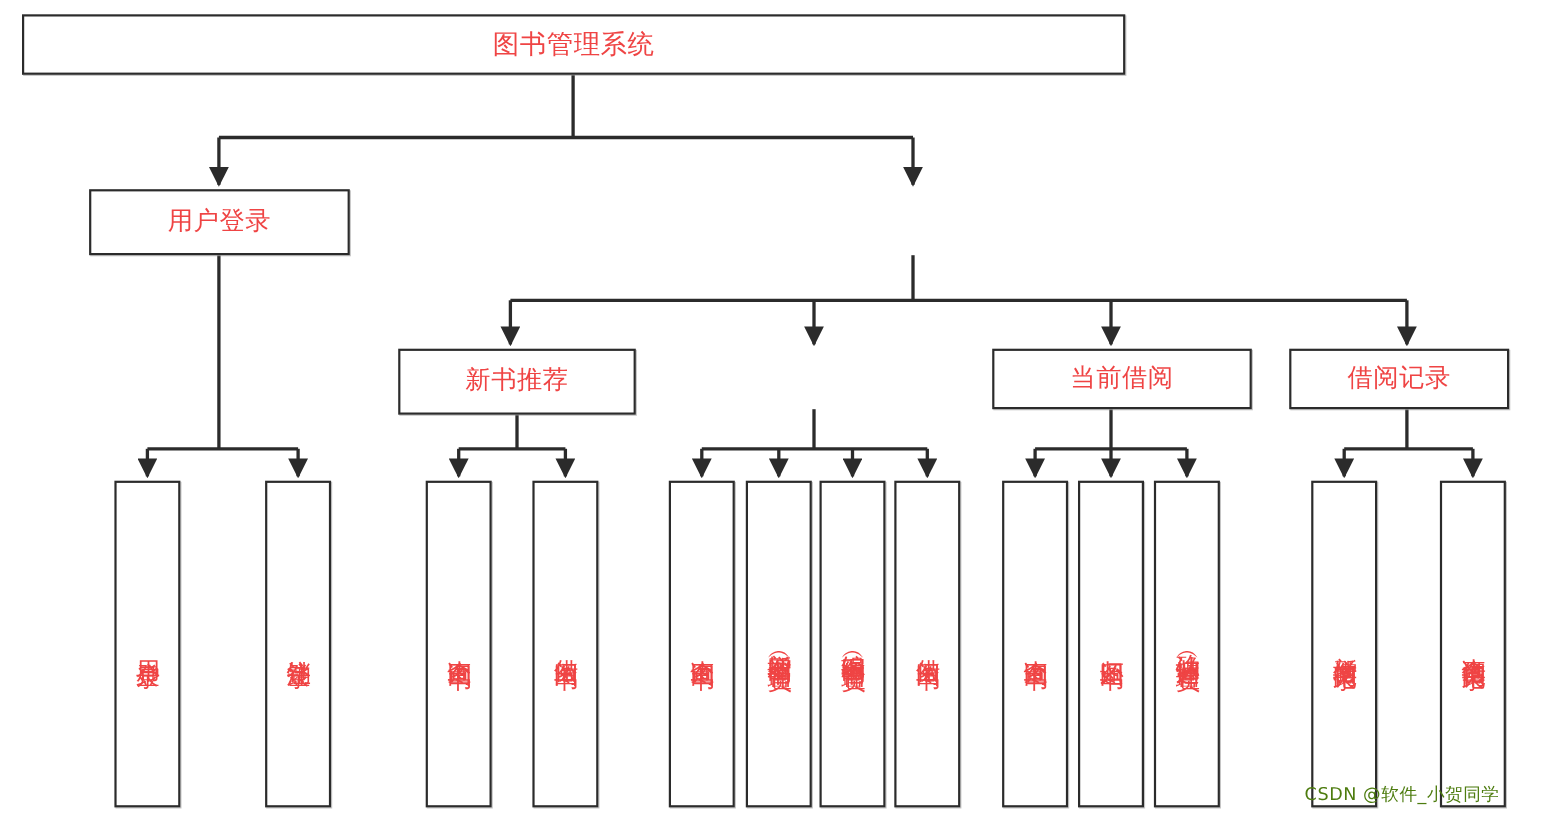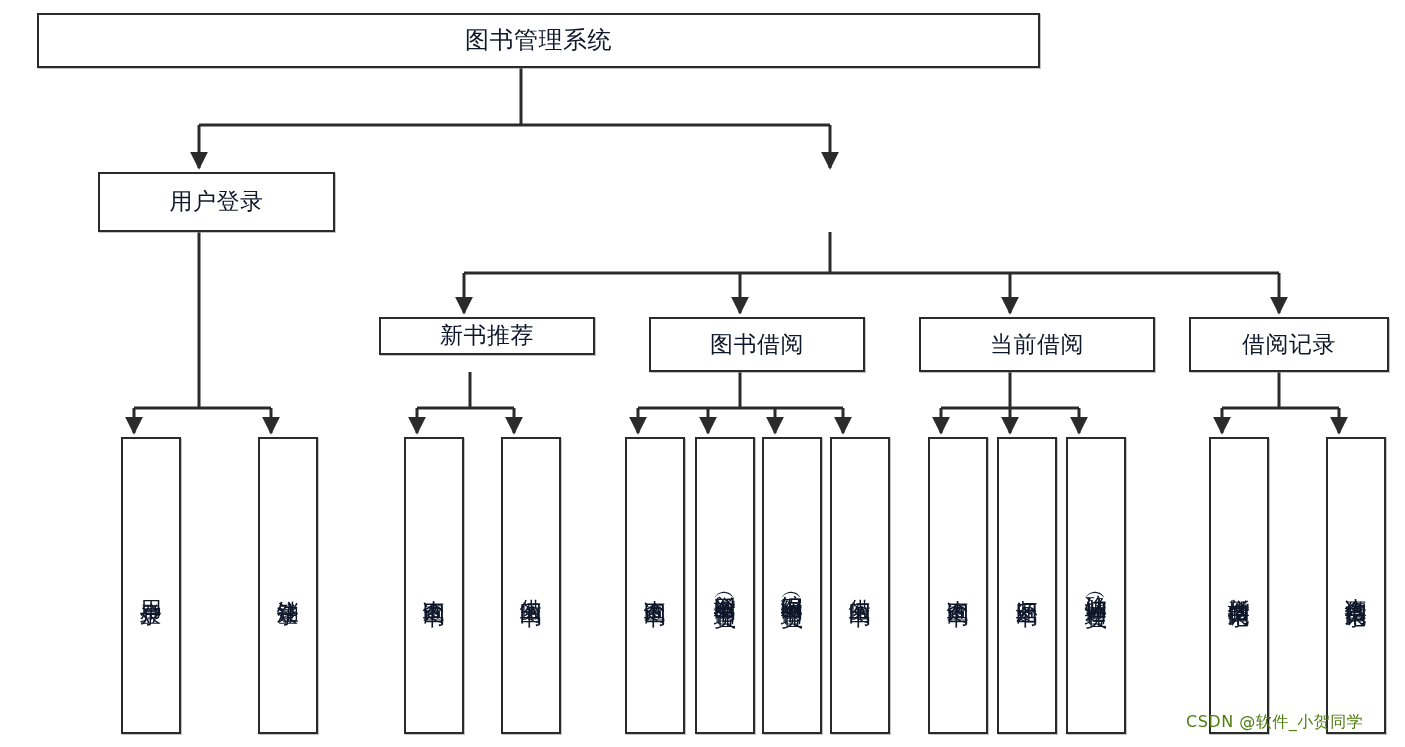--- a/index.html
+++ b/index.html
@@ -28,23 +28,22 @@
   }
   .node {
     position: absolute;
     box-sizing: border-box;
     background: #ffffff;
     border: 2px solid #2b2b2b;
     box-shadow: 1px 1px 0 rgba(150,150,150,0.55);
     display: flex;
     align-items: center;
     justify-content: center;
-    color: #0f172a;
+    color: #ef4444;
     z-index: 2;
-    margin-left: 17px;
   }
   .node-label {
     display: block;
     text-align: center;
     line-height: 1.12;
     white-space: nowrap;
   }
   
   .node.h .node-label {
     font-size: 23px;
@@ -138,25 +137,22 @@
   </svg>
 
   <div class="node h root" style="left:20px; top:13px; width:1003px; height:55px;">
     <span class="node-label">图书管理系统</span>
   </div>
 
   <div class="node h" style="left:81px; top:172px; width:237px; height:60px;">
     <span class="node-label">用户登录</span>
   </div>
 
-  <div class="node h" style="left:362px; top:317px; width:216px; height:38px;">
+  <div class="node h" style="left:362px; top:317px; width:216px; height:60px;">
     <span class="node-label">新书推荐</span>
-  </div>
-  <div class="node h" style="left:632px; top:317px; width:216px; height:55px;">
-    <span class="node-label">图书借阅</span>
   </div>
   <div class="node h" style="left:902px; top:317px; width:236px; height:55px;">
     <span class="node-label">当前借阅</span>
   </div>
   <div class="node h" style="left:1172px; top:317px; width:200px; height:55px;">
     <span class="node-label">借阅记录</span>
   </div>
 
   <div class="node v" style="left:104px; top:437px; width:60px; height:297px;">
     <span class="node-label">用户登录</span>

